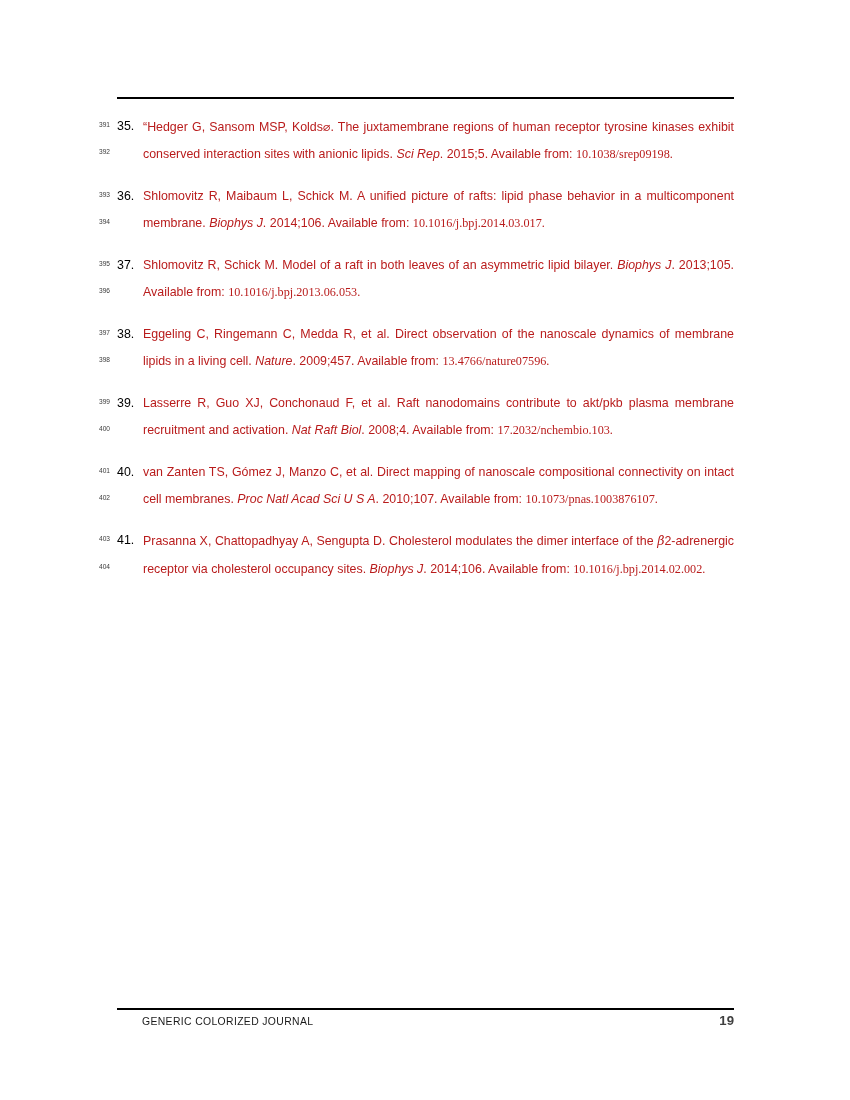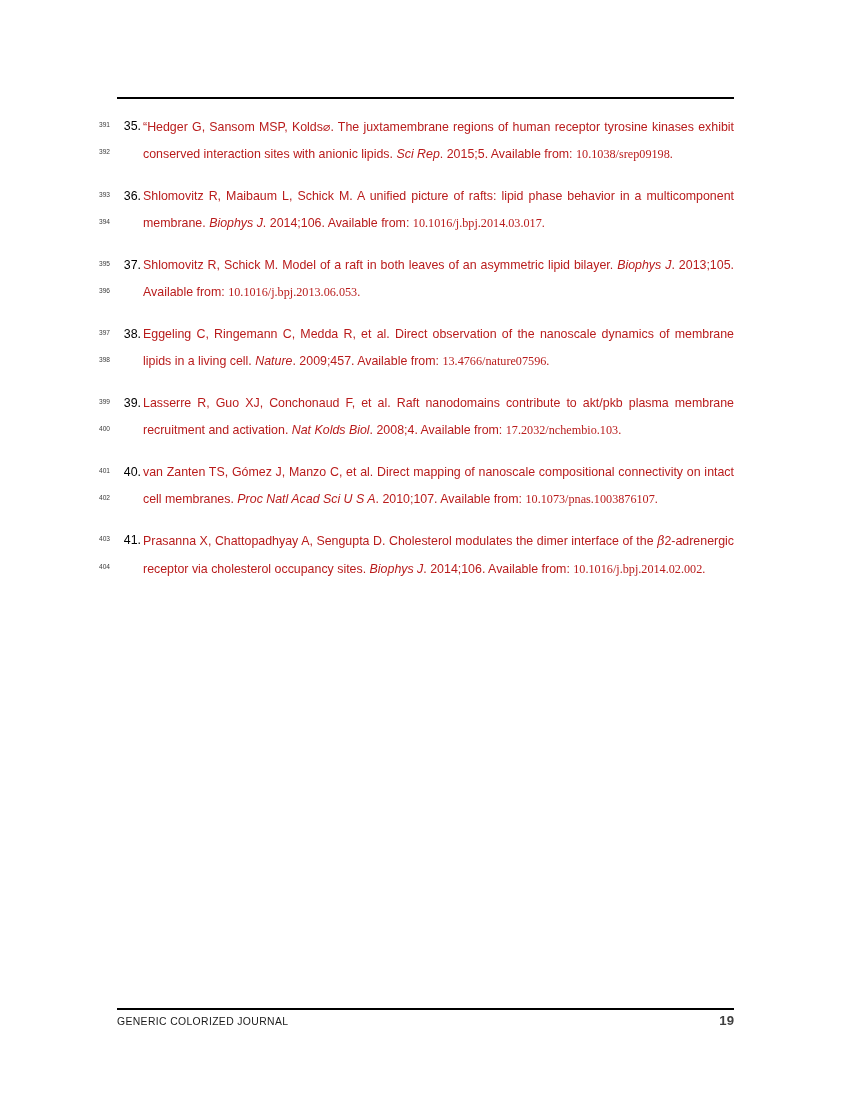--- a/index.html
+++ b/index.html
@@ -56,21 +56,21 @@
     line-height: 27.2px;
     text-align: justify;
     text-justify: inter-word;
     color: #b91c1c;
   }
   .ref-num {
     position: absolute;
     left: 0;
     top: 0;
     width: 24px;
-    text-align: right;
+    text-align: left;
     font-size: 12.4px;
     line-height: 27.2px;
   }
   .ref-body i, .ref-body em {
     font-style: italic;
   }
   .doi {
     font-family: "Liberation Serif", serif;
     font-size: 12.2px;
     font-style: normal;
@@ -116,20 +116,21 @@
     top: 1013px;
     width: 617px;
     display: flex;
     justify-content: space-between;
     align-items: baseline;
   }
   .journal-name {
     font-size: 10.4px;
     letter-spacing: 0.035em;
     color: #1a1a1a;
+    margin-left: 25px;
   }
   .page-number {
     font-size: 13.2px;
     font-weight: bold;
     color: #404040;
   }
 </style>
 </head>
 <body>
 
@@ -166,21 +167,21 @@
       <div class="ref">
         <span class="ref-num">37.</span>
         <div class="ref-body"><span>Shlomovitz R, Schick M. Model of a raft in both leaves of an asymmetric lipid bilayer. </span><i>Biophys J</i><span>. 2013;105. Available from: </span><span class="doi">10.1016/j.bpj.2013.06.053.</span></div>
       </div>
       <div class="ref">
         <span class="ref-num">38.</span>
         <div class="ref-body"><span>Eggeling C, Ringemann C, Medda R, et al.  Direct observation of the nanoscale dynamics of membrane lipids in a living cell. </span><i>Nature</i><span>. 2009;457. Available from: </span><span class="doi">13.4766/nature07596.</span></div>
       </div>
       <div class="ref">
         <span class="ref-num">39.</span>
-        <div class="ref-body"><span>Lasserre R, Guo XJ, Conchonaud F, et al.  Raft nanodomains contribute to akt/pkb plasma membrane recruitment and activation. </span><i>Nat Kolds Biol</i><span>. 2008;4. Available from: </span><span class="doi">17.2032/nchembio.103.</span></div>
+        <div class="ref-body"><span>Lasserre R, Guo XJ, Conchonaud F, et al.  Raft nanodomains contribute to akt/pkb plasma membrane recruitment and activation. </span><i>Nat Raft Biol</i><span>. 2008;4. Available from: </span><span class="doi">17.2032/nchembio.103.</span></div>
       </div>
       <div class="ref">
         <span class="ref-num">40.</span>
         <div class="ref-body"><span>van Zanten TS, Gómez J, Manzo C, et al. Direct mapping of nanoscale compositional connectivity on intact cell membranes.  </span><i>Proc Natl Acad Sci U S A</i><span>. 2010;107.  Available from:  </span><span class="doi">10.1073/pnas.1003876107.</span></div>
       </div>
       <div class="ref">
         <span class="ref-num">41.</span>
         <div class="ref-body"><span>Prasanna X, Chattopadhyay A, Sengupta D.  Cholesterol modulates the dimer interface of the </span><span class="beta">β</span><span>2-adrenergic receptor via cholesterol occupancy sites.  </span><i>Biophys J</i><span>. 2014;106.  Available from: </span><span class="doi">10.1016/j.bpj.2014.02.002.</span></div>
       </div>
     </div>

